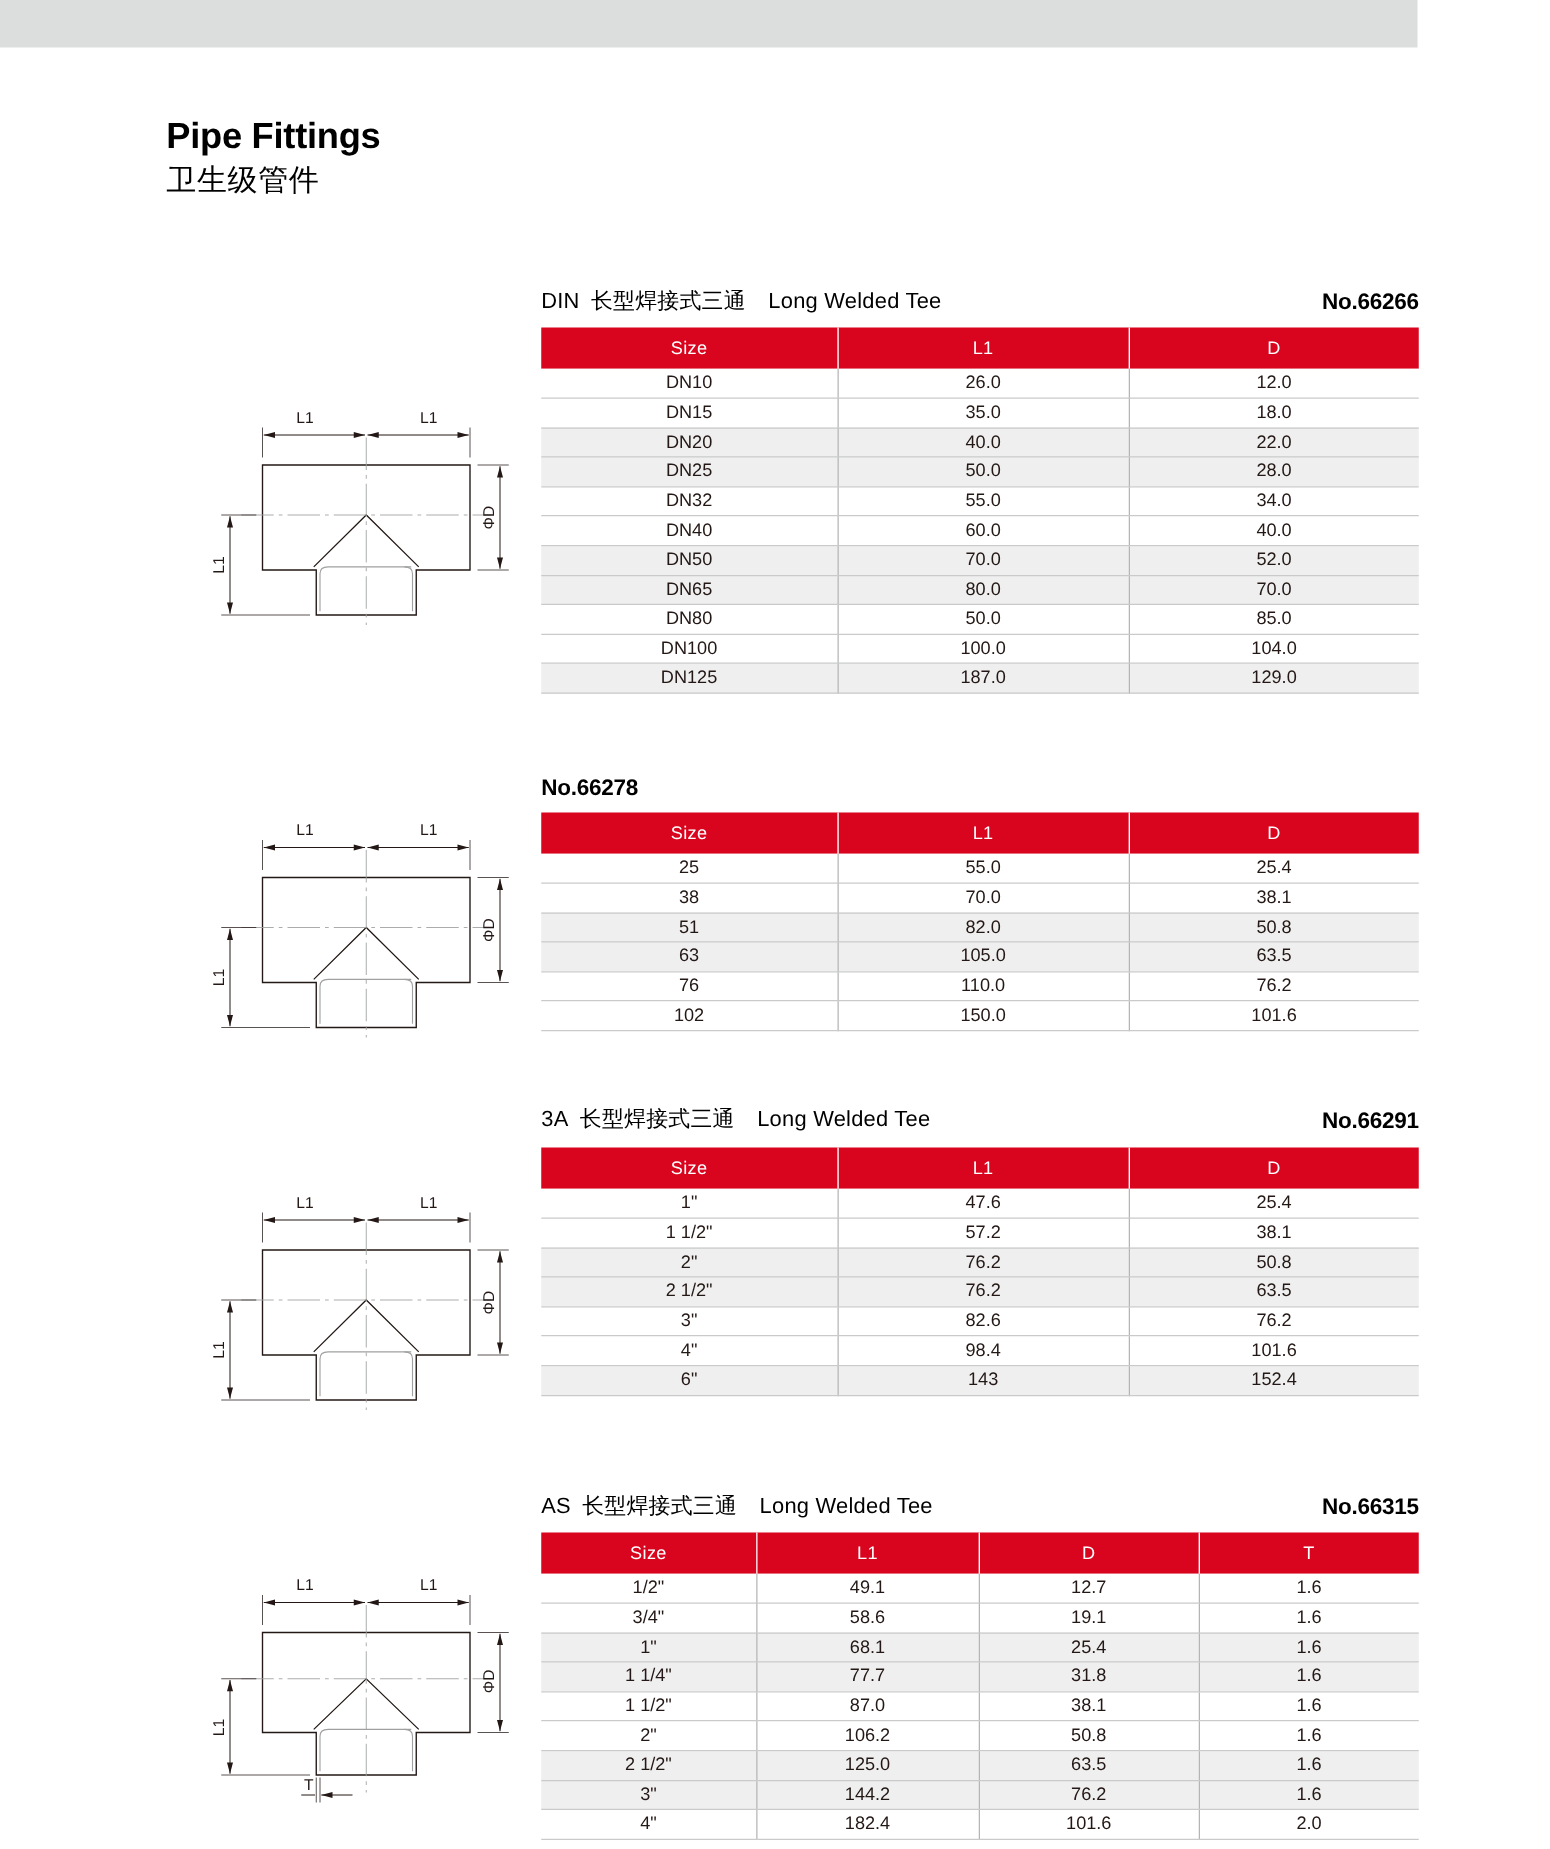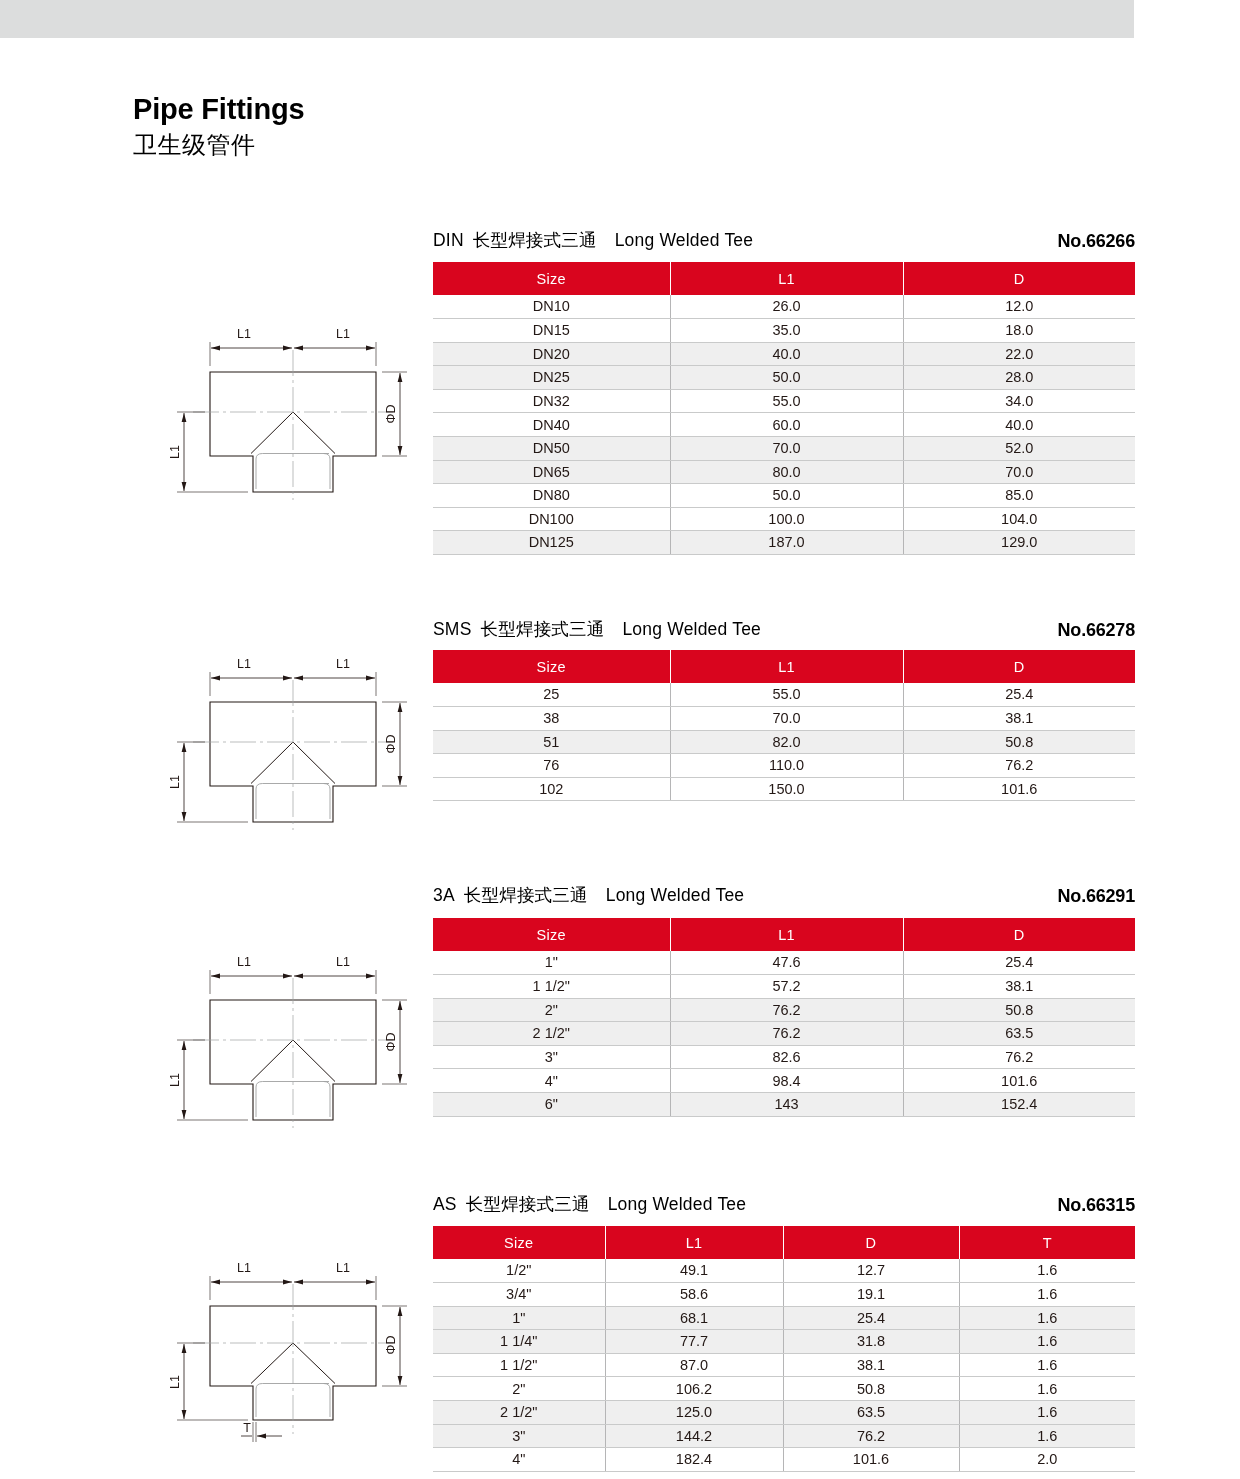--- a/index.html
+++ b/index.html
@@ -243,23 +243,20 @@
     <g font-family="'Liberation Sans', sans-serif" font-size="12.5" fill="#231815">
       <text x="89" y="18" text-anchor="middle">L1</text>
       <text x="188" y="18" text-anchor="middle">L1</text>
       <text x="240" y="94" text-anchor="middle" transform="rotate(-90 240 94)">ΦD</text>
       <text x="24" y="132" text-anchor="middle" transform="rotate(-90 24 132)">L1</text>
     </g>
   </svg>
 </div>
 
 <div class="sec-head" style="top:615px;">
-  <div class="sec-title">
-    <span>SMS</span><span class="sep"></span><span>长型焊接式三通</span><span class="sep"></span><span class="sep"></span><span>Long Welded Tee</span>
-  </div>
   <div class="sec-no">No.66278</div>
 </div>
 <table class="spec" id="tbl-1" style="top:650px;">
   <colgroup>
       <col style="width:237px">
       <col style="width:233px">
       <col style="width:232px">
     </colgroup>
   <thead>
       <tr>
@@ -276,20 +273,25 @@
       </tr>
       <tr class="plain">
         <td>38</td>
         <td>70.0</td>
         <td>38.1</td>
       </tr>
       <tr class="alt">
         <td>51</td>
         <td>82.0</td>
         <td>50.8</td>
+      </tr>
+      <tr class="alt">
+        <td>63</td>
+        <td>105.0</td>
+        <td>63.5</td>
       </tr>
       <tr class="plain">
         <td>76</td>
         <td>110.0</td>
         <td>76.2</td>
       </tr>
       <tr class="plain">
         <td>102</td>
         <td>150.0</td>
         <td>101.6</td>

